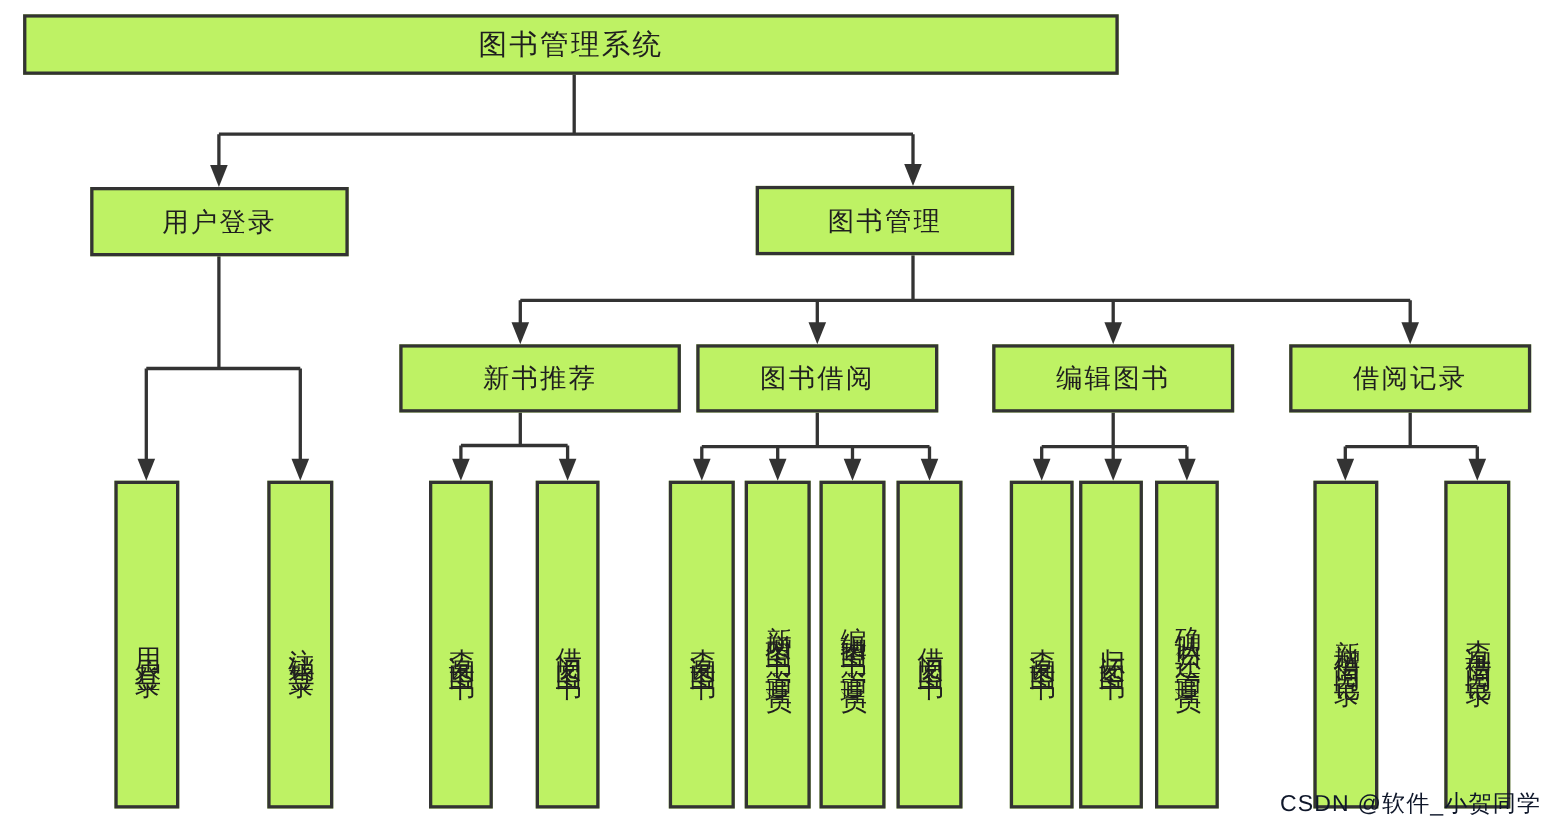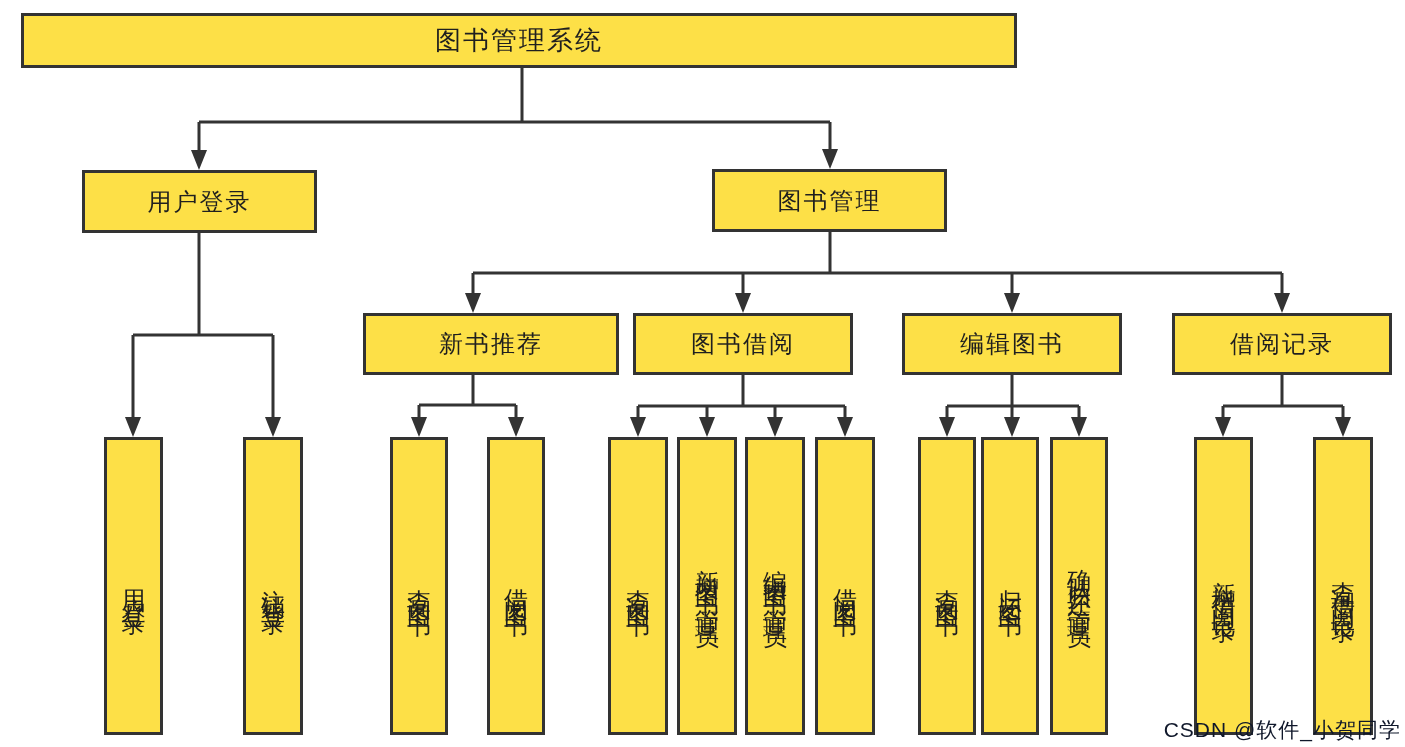--- a/index.html
+++ b/index.html
@@ -9,21 +9,21 @@
     height: 747px;
     background: #ffffff;
     font-family: "Liberation Sans", "DejaVu Sans", sans-serif;
     overflow: hidden;
   }
   .wires { position: absolute; left: 0; top: 0; z-index: 1; }
   .hbox, .vbox {
     position: absolute;
     box-sizing: border-box;
     border: 3px solid #333333;
-    background: #fde047;
+    background: #bef264;
     display: flex;
     align-items: center;
     justify-content: center;
     color: #1f1f1f;
     z-index: 2;
   }
   .hbox { font-size: 24px; letter-spacing: 2px; }
   .hbox.root { font-size: 26px; }
   .vbox span {
     writing-mode: vertical-rl;
@@ -81,21 +81,21 @@
     </g>
   </svg>
 
   <div class="hbox root" style="left:21px; top:13px; width:996px; height:55px;">
     <span>图书管理系统</span>
   </div>
 
   <div class="hbox" style="left:82px; top:170px; width:235px; height:63px;">
     <span>用户登录</span>
   </div>
-  <div class="hbox" style="left:712px; top:169px; width:235px; height:63px;">
+  <div class="hbox" style="left:687px; top:169px; width:235px; height:63px;">
     <span>图书管理</span>
   </div>
 
   <div class="hbox" style="left:363px; top:313px; width:256px; height:62px;">
     <span>新书推荐</span>
   </div>
   <div class="hbox" style="left:633px; top:313px; width:220px; height:62px;">
     <span>图书借阅</span>
   </div>
   <div class="hbox" style="left:902px; top:313px; width:220px; height:62px;">

